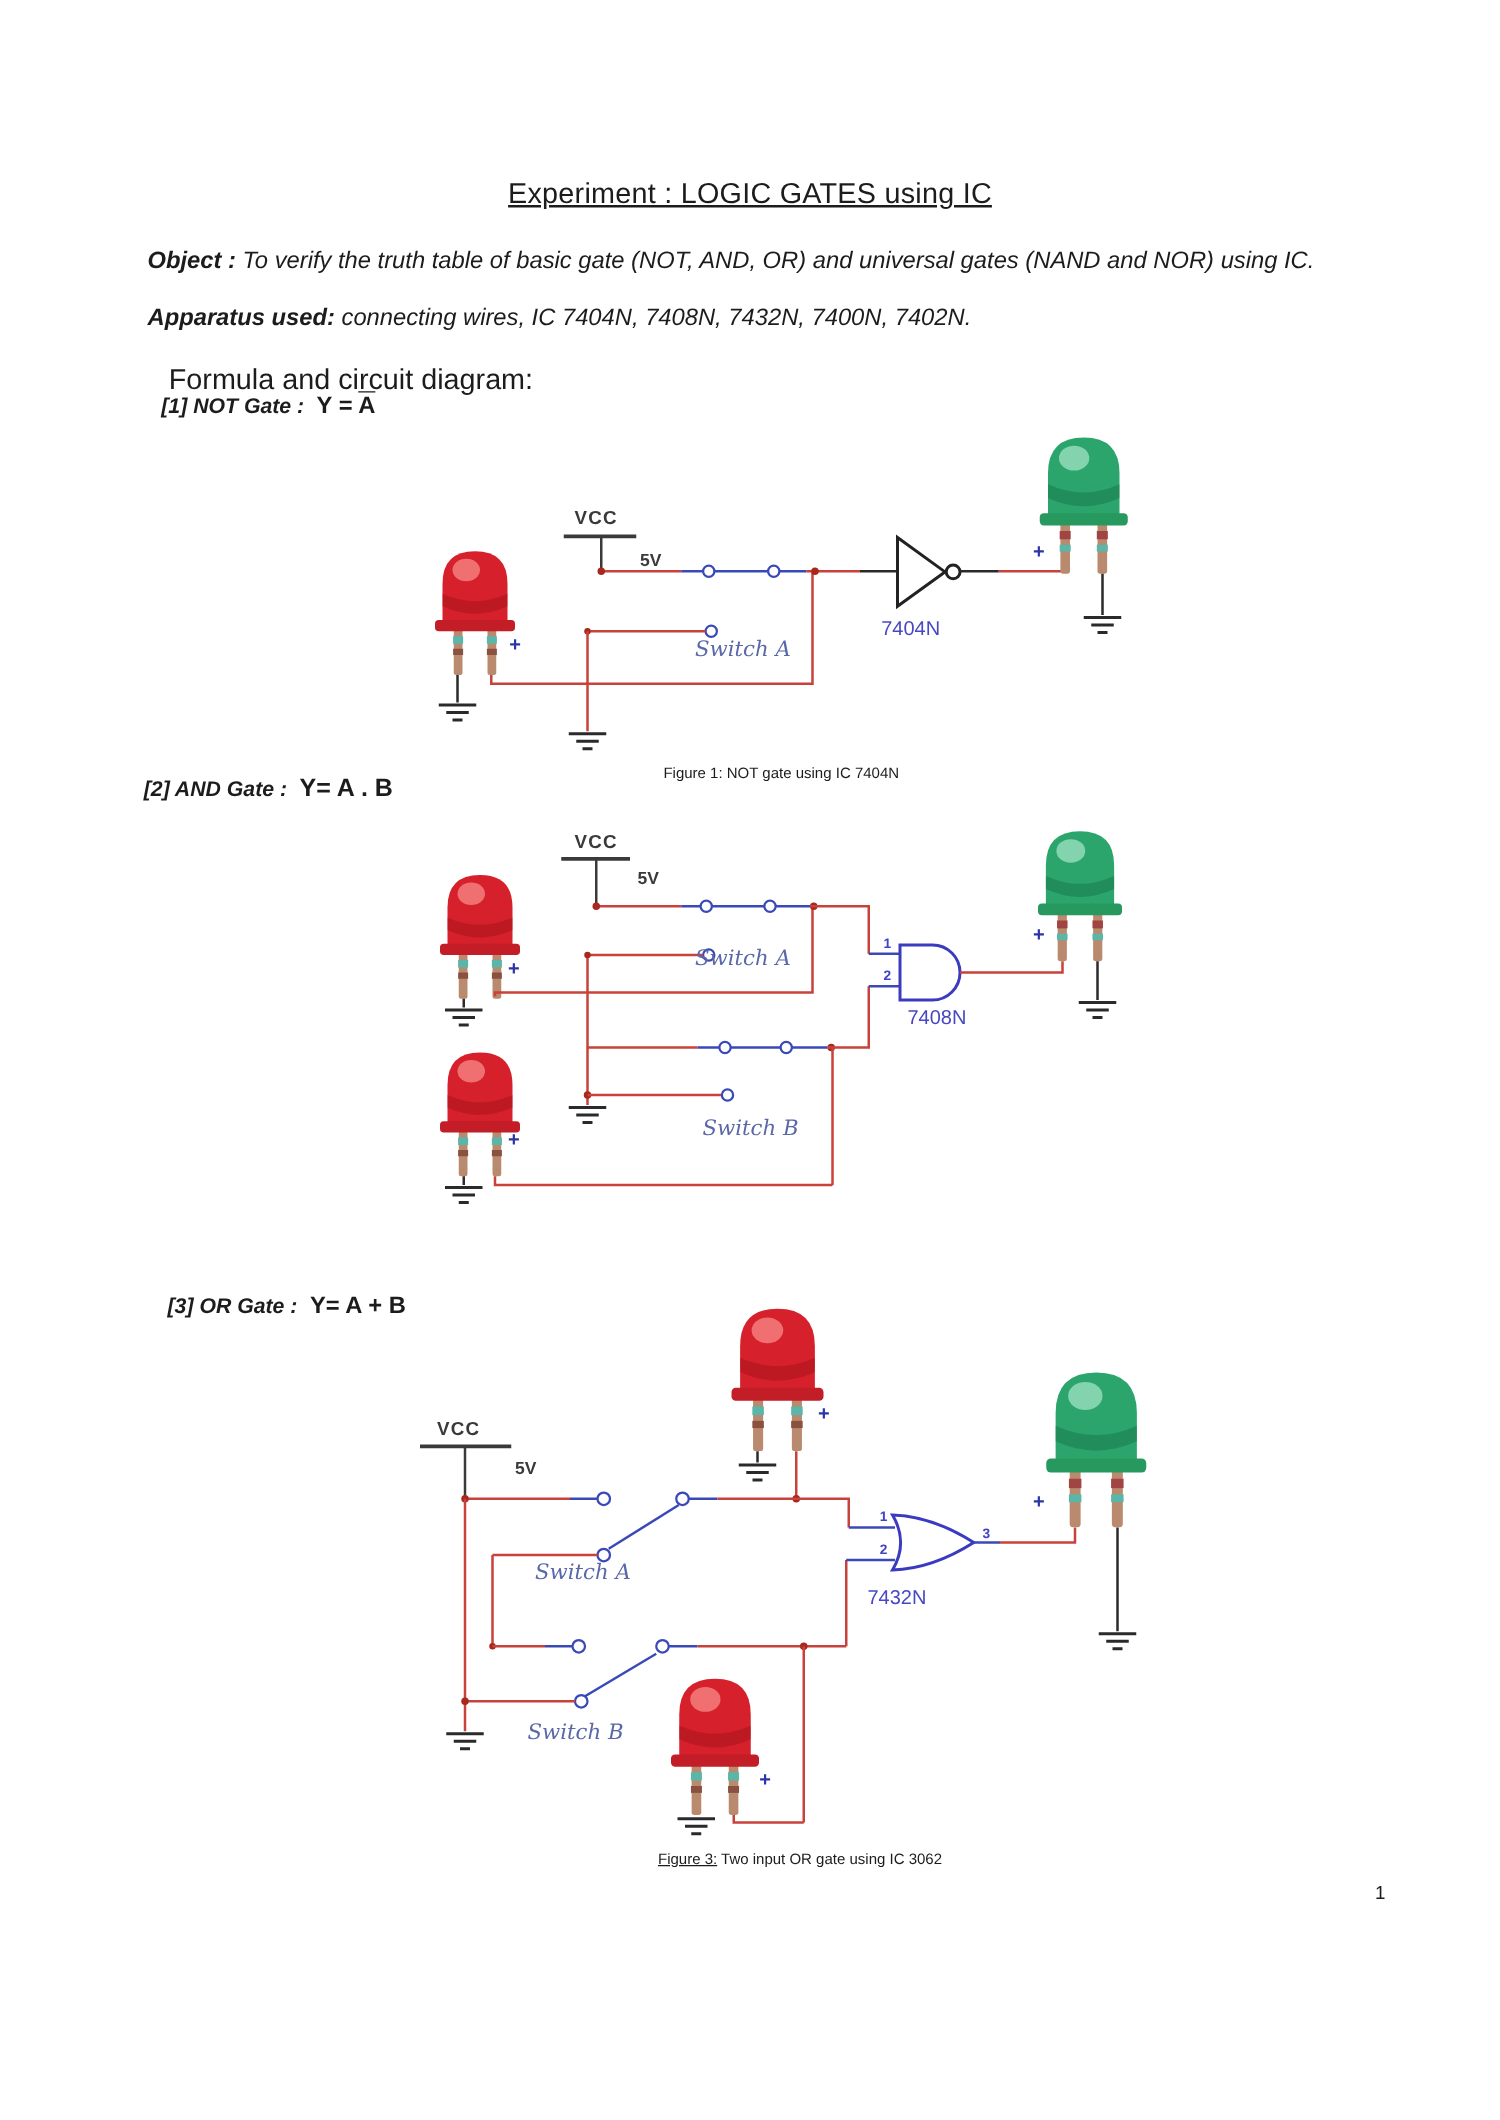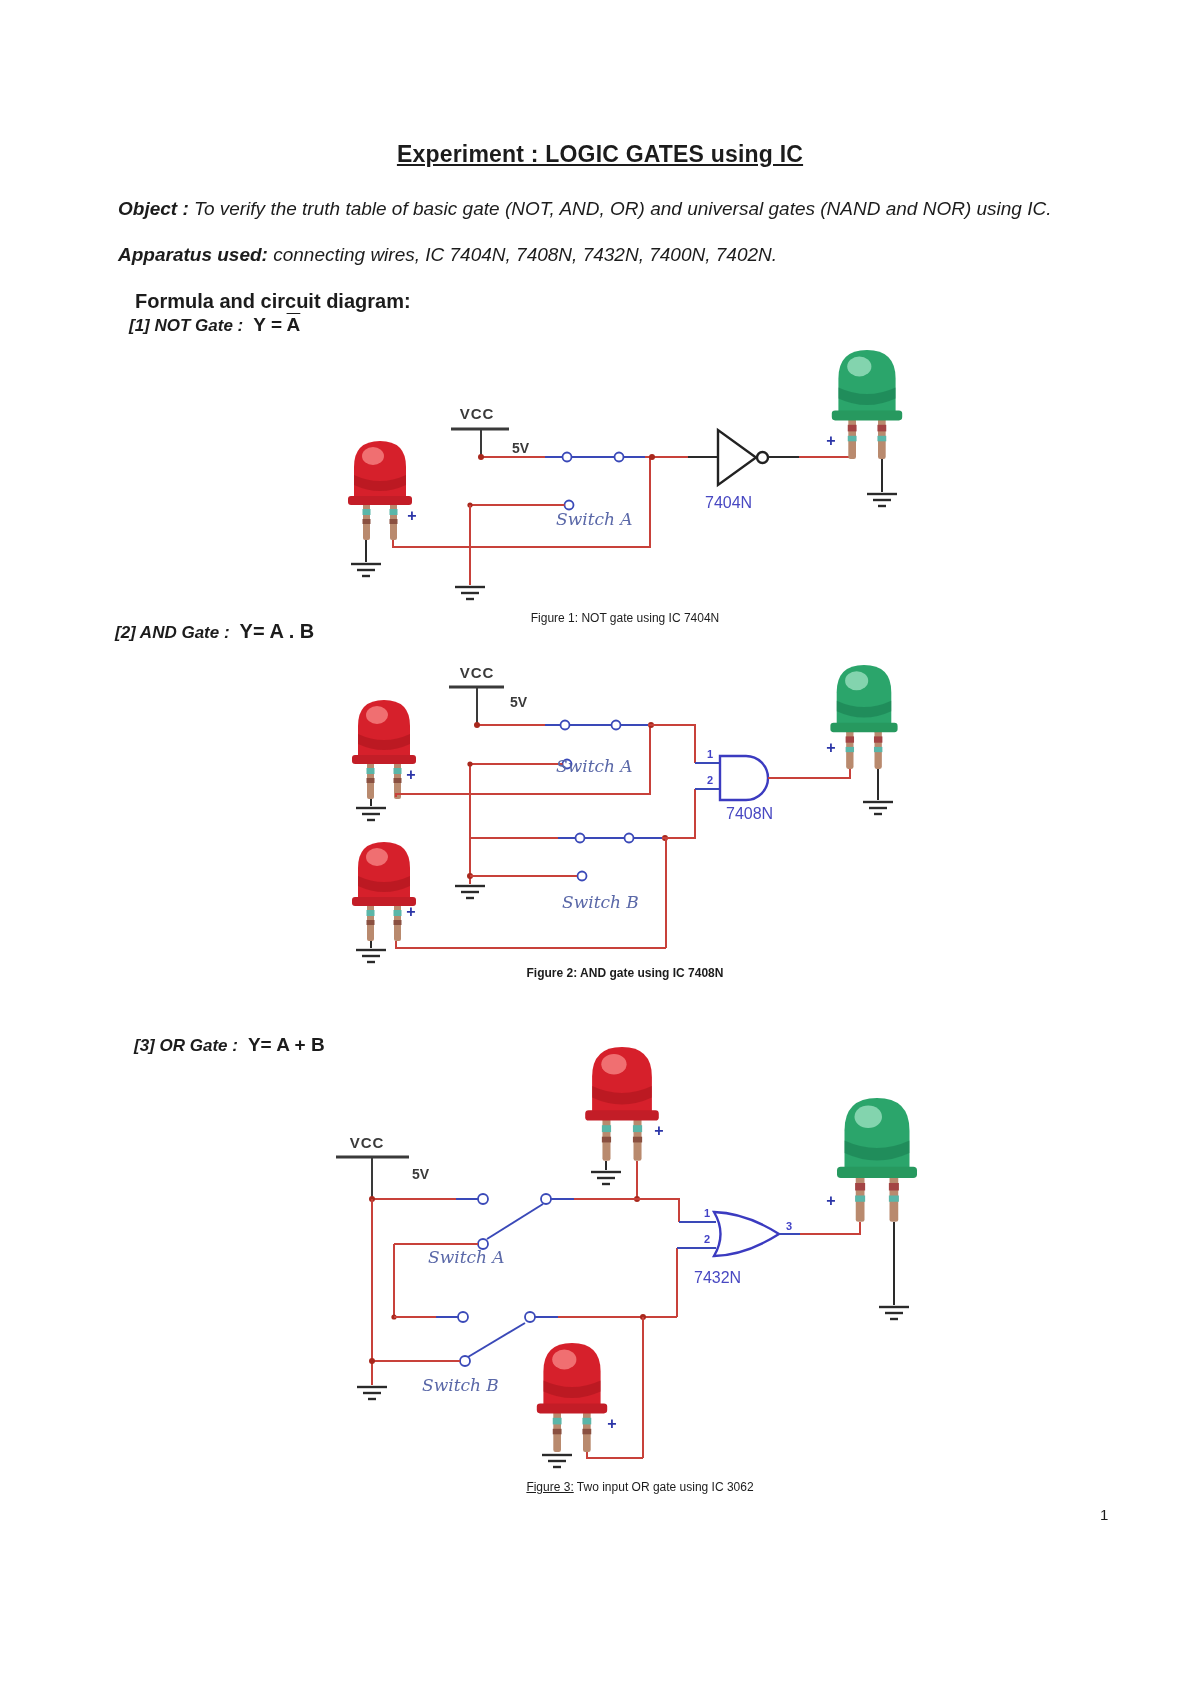--- a/index.html
+++ b/index.html
@@ -1,25 +1,25 @@
 <!DOCTYPE html>
 <html><head>
 <meta charset="utf-8">
 <style>
   html,body{margin:0;padding:0;background:#ffffff;}
   .page{position:relative;width:1200px;height:1696px;background:#ffffff;overflow:hidden;
         font-family:"Liberation Sans",sans-serif;color:#1c1c1c;}
   .abs{position:absolute;}
   .title-wrap{top:141px;left:0;width:1200px;text-align:center;}
-  .title-text{font-size:23px;font-weight:bold;text-decoration:underline;letter-spacing:.2px;}
+  .title-text{font-size:23px;font-weight:normal;text-decoration:underline;letter-spacing:.2px;}
   .intro-line{left:118px;font-size:19px;font-style:italic;}
   .lbl-bi{font-weight:bold;font-style:italic;}
   .obj{top:198px;width:960px;}
   .app{top:244px;width:960px;}
-  .formula-h{top:290px;left:135px;font-size:20px;font-weight:bold;}
+  .formula-h{top:290px;left:135px;font-size:23px;font-weight:normal;}
   .gate-line{font-size:17px;}
   .g1{top:314px;left:129px;}
   .g2{top:620px;left:115px;}
   .g3{top:1016px;left:134px;margin-top:18px;}
   .gate-f{font-weight:bold;font-style:normal;font-size:19px;padding-left:10px;}
   .gate-f2{font-size:20px;}
   .ovl{text-decoration:overline;}
   .cap{left:300px;width:650px;text-align:center;font-size:12px;}
   .cap1{top:611px;}
   .cap2{top:966px;font-weight:bold;}
@@ -240,21 +240,20 @@
   <div class="abs gate-line g1">
     <span class="lbl-bi">[1] NOT Gate :</span><span class="gate-f"><span>Y = </span><span class="ovl">A</span></span>
   </div>
 
   <div class="abs cap cap1">Figure 1: NOT gate using IC 7404N</div>
 
   <div class="abs gate-line g2">
     <span class="lbl-bi">[2] AND Gate :</span><span class="gate-f gate-f2">Y=  A . B</span>
   </div>
 
-  <div class="abs cap cap2">Figure 2: AND gate using IC 7408N</div>
 
   <div class="abs gate-line g3">
     <span class="lbl-bi">[3] OR Gate :</span><span class="gate-f">Y= A + B</span>
   </div>
 
   <div class="abs cap cap3">
     <span class="cap3-b">Figure 3:</span><span> Two input OR gate using IC 3062</span>
   </div>
 
   <div class="abs pagenum">1</div>

